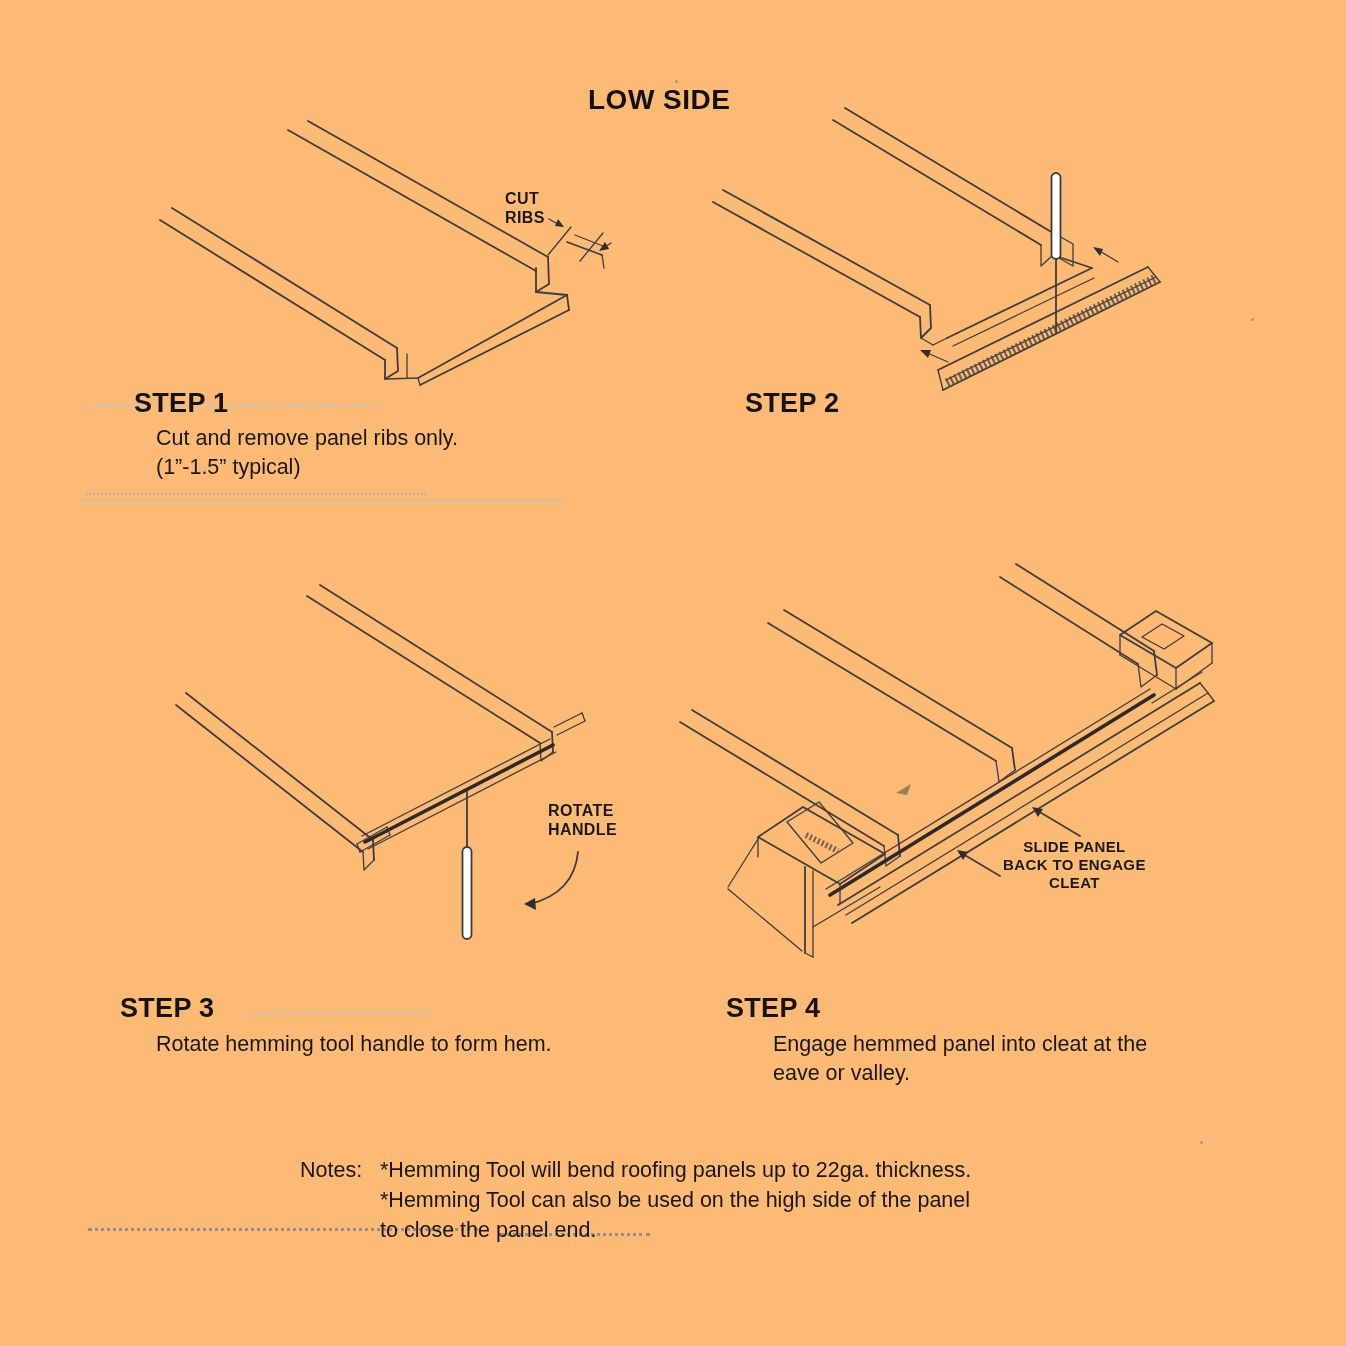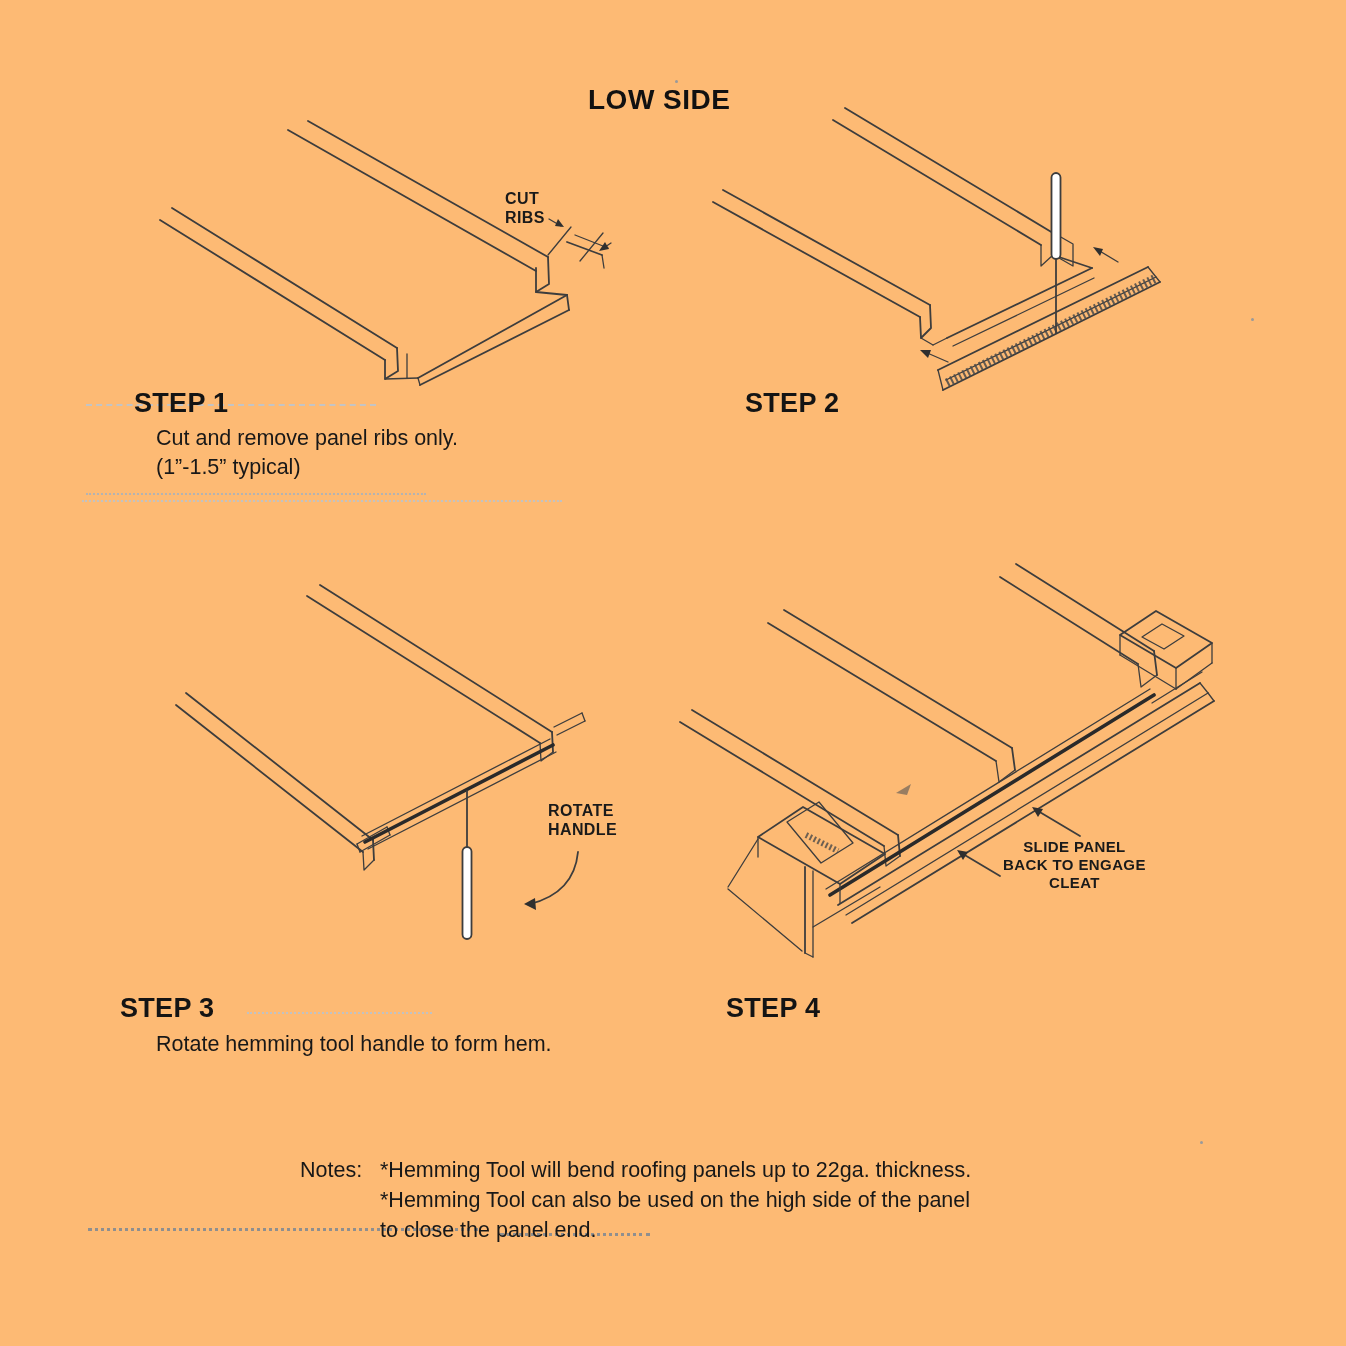--- a/index.html
+++ b/index.html
@@ -238,19 +238,21 @@
       <path class="ar" d="M277,295 L288,297 L283,305 Z"></path>
     </g>
   </svg>
   <div class="abs figlabel small" style="left:1003px;top:838px;text-align:center;">SLIDE PANEL
 BACK TO ENGAGE
 CLEAT</div>
 
   <div class="abs stephead" style="left:120px;top:993px;">STEP 3</div>
   <div class="abs body" style="left:128px;top:1030px;width:460px;">Rotate hemming tool handle to form hem.</div>
   <div class="abs stephead" style="left:726px;top:993px;">STEP 4</div>
+  <div class="abs body" style="left:745px;top:1030px;width:440px;">Engage hemmed panel into cleat at the
+eave or valley.</div>
 
   <div class="abs notes" style="left:300px;top:1155px;">Notes:</div>
   <div class="abs noteslines" style="left:380px;top:1155px;width:660px;">*Hemming Tool will bend roofing panels up to 22ga. thickness.
 *Hemming Tool can also be used on the high side of the panel
  to close the panel end.</div>
 
 </div>
 
 </body></html>

